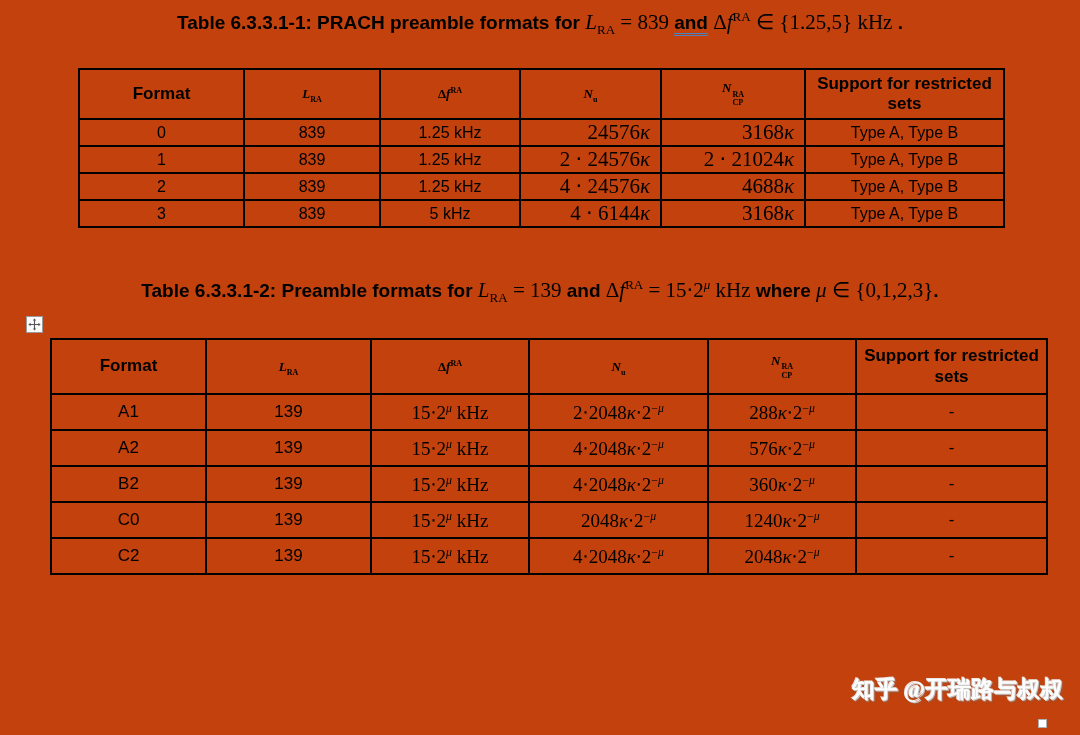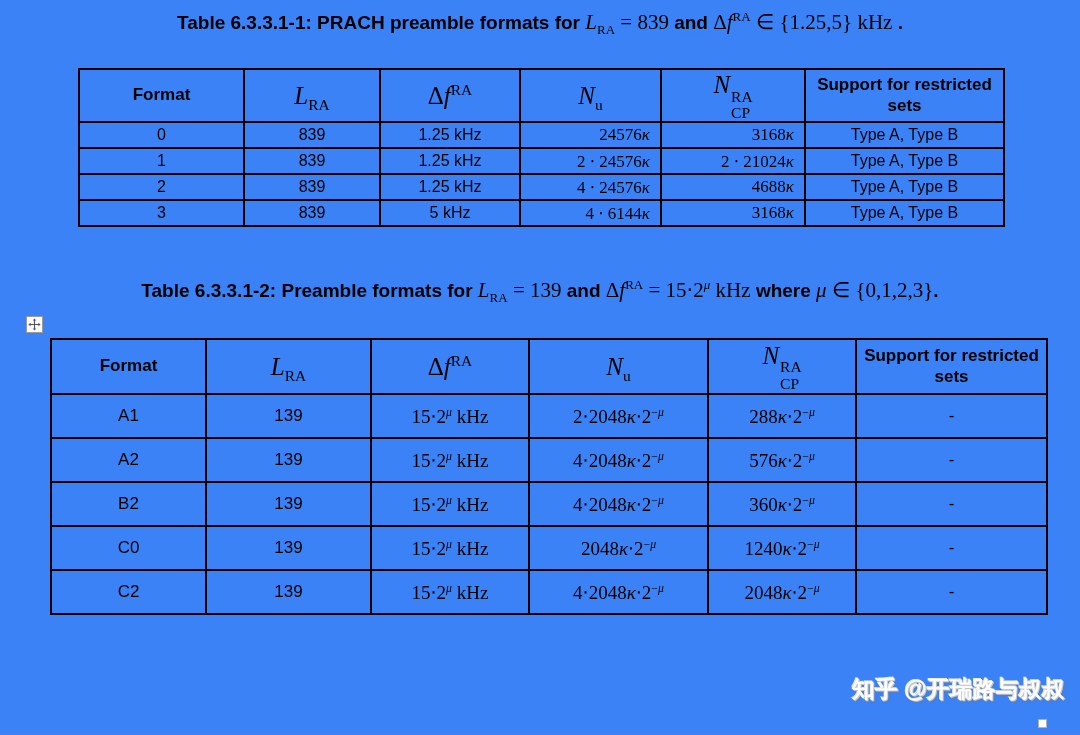--- a/index.html
+++ b/index.html
@@ -1,63 +1,63 @@
 <!DOCTYPE html>
 <html style="--und: #4f81bd;"><head>
 <meta charset="utf-8">
 <style>
   html,body{margin:0;padding:0;background:#ffffff;}
-  #page{position:relative;width:1080px;height:735px;background:#3b82f6;overflow:hidden;
+  #page{position:relative;width:1080px;height:735px;background:#c2410c;overflow:hidden;
         color:#000;font-family:"Liberation Sans",sans-serif;}
 
   
   .doc-title{position:absolute;left:0;right:0;text-align:center;white-space:nowrap;}
   .run-text{font-family:"Liberation Sans",sans-serif;font-weight:bold;font-size:19px;}
   .run-math{font-family:"Liberation Serif",serif;font-weight:normal;font-size:21px;}
   .u-dbl{border-bottom:3px double var(--und,#4f81bd);padding-bottom:0px;}
 
   
   .run-math i, .math i{font-family:"Liberation Serif",serif;}
   sub,sup{font-size:0.62em;line-height:0;}
   .mstack{display:inline-flex;flex-direction:column;font-size:0.62em;line-height:1.05;
           vertical-align:-0.55em;text-align:left;margin-left:1px;}
 
   
   table{border-collapse:collapse;table-layout:fixed;}
   th,td{border:2px solid #000;text-align:center;vertical-align:middle;overflow:hidden;
         padding:0 2px;}
   th{font-family:"Liberation Sans",sans-serif;font-weight:bold;font-size:17px;line-height:1.2;}
-  th.math{font-family:"Liberation Serif",serif;font-weight:normal;font-size:25px;}
+  th.math{font-family:"Liberation Serif",serif;font-weight:bold;font-size:13px;}
   td{font-family:"Liberation Sans",sans-serif;font-size:16px;}
-  td.math{font-family:"Liberation Serif",serif;font-size:17px;}
+  td.math{font-family:"Liberation Serif",serif;font-size:21px;}
 
   #table1{position:absolute;left:78px;top:68px;width:925px;}
   #table1 thead tr{height:50px;}
   #table1 tbody tr{height:26px;}
   #table1 td:nth-child(4),#table1 td:nth-child(5){text-align:right;padding-right:10px;}
 
   #title1{top:10px;}
   #title2{top:278px;text-align:center;}
 
   #table2{position:absolute;left:50px;top:338px;width:996px;}
   #table2 thead tr{height:55px;}
-  #table2 tbody tr{height:44px;}
+  #table2 tbody tr{height:36px;}
   #table2 td{font-size:17px;}
   #table2 td.math{font-size:19px;border-radius:7px;}
 
   
   #move-handle{position:absolute;left:26px;top:316px;width:17px;height:17px;background:#fafafa;
                border:1px solid #9a9a9a;box-sizing:border-box;display:flex;align-items:center;
                justify-content:center;cursor:move;}
   #resize-handle{position:absolute;left:1038px;top:719px;width:9px;height:9px;background:#fff;
                border:1px solid #b0b0b0;box-sizing:border-box;cursor:nwse-resize;}
 
   
   #watermark{position:absolute;left:852px;top:674px;z-index:5;white-space:nowrap;
-             font-family:Liberation Sans, sans-serif;font-weight:bold;font-size:23px;
+             font-family:Liberation Serif, serif;font-weight:bold;font-size:23px;
              color:rgba(255,255,255,0.95);
              text-shadow:1px 1px 0 #c4c4c4,-1px -1px 0 #e9e9e9,2px 2px 2px rgba(120,120,120,0.45);}
 </style>
 </head>
 <body>
 
 <div id="page">
 
   <div id="title1" class="doc-title"><span class="run-text">Table 6.3.3.1-1: PRACH preamble formats for </span><span class="run-math"><i>L</i><sub>RA</sub> = 839</span><span class="run-text"> </span><span class="run-text u-dbl">and</span><span class="run-text"> </span><span class="run-math">Δ<i>f</i><sup>RA</sup> ∈ {1.25,5} kHz</span><span class="run-text"> .</span></div>
 

